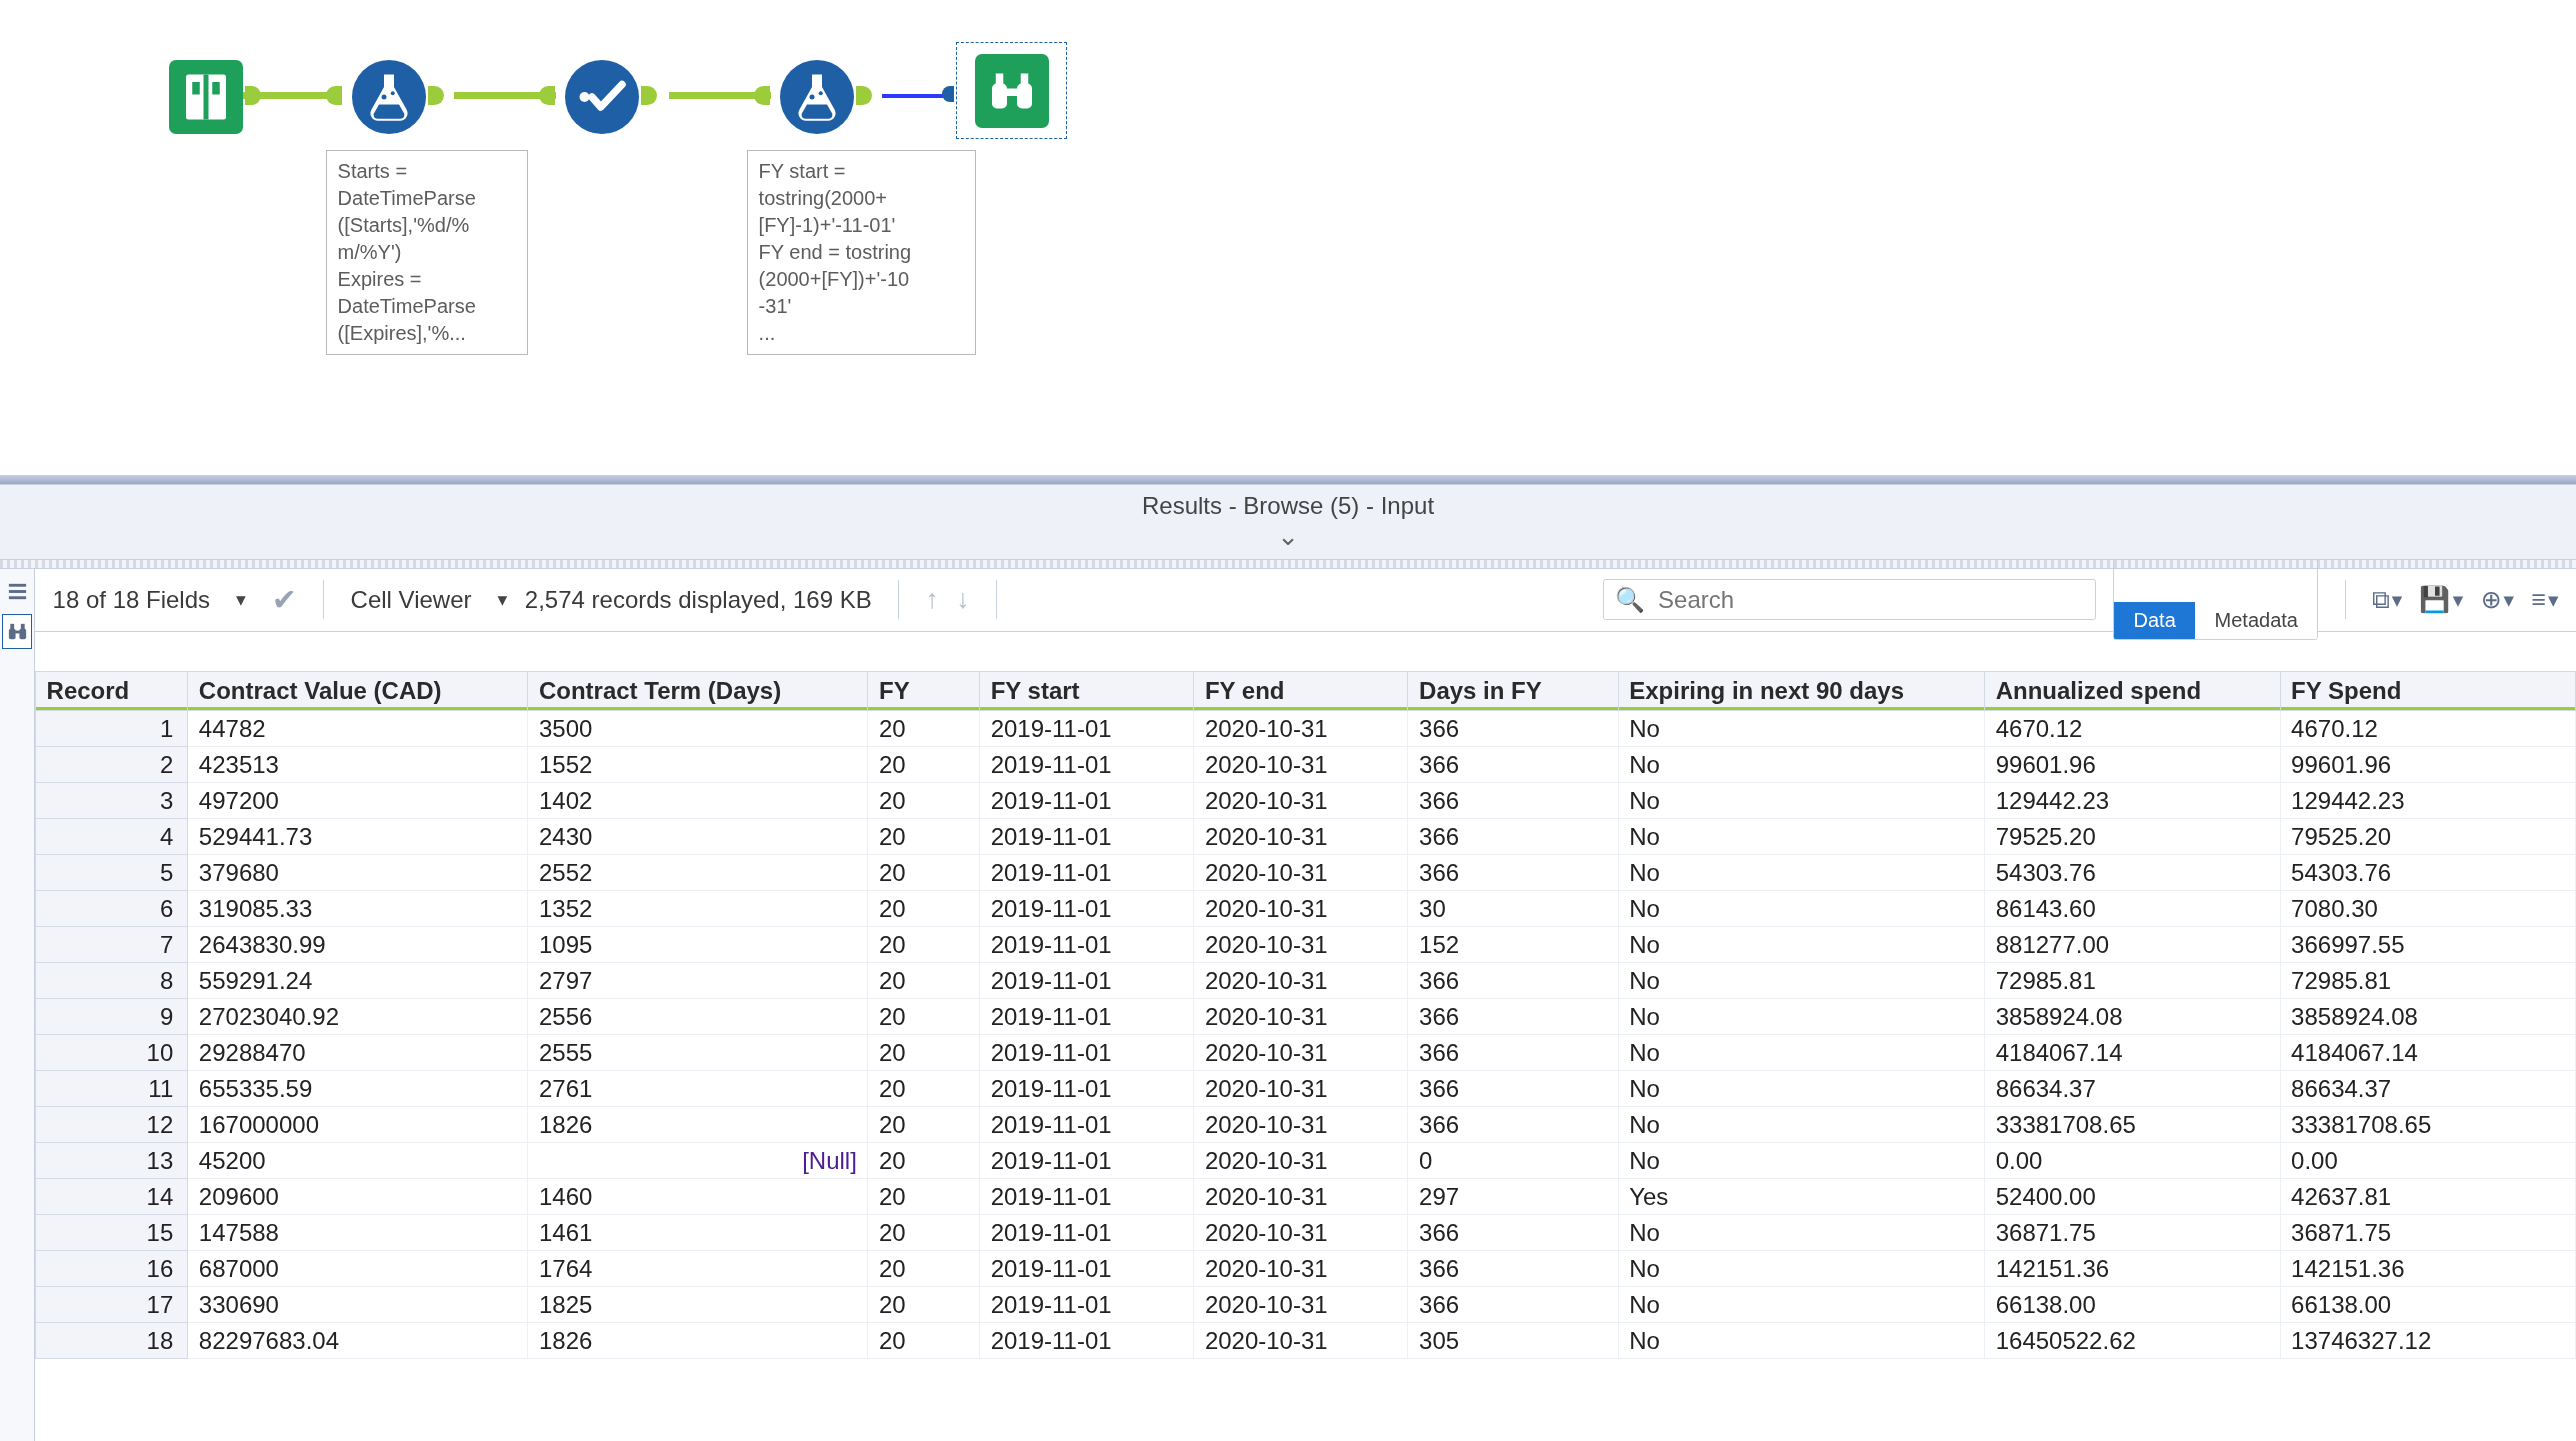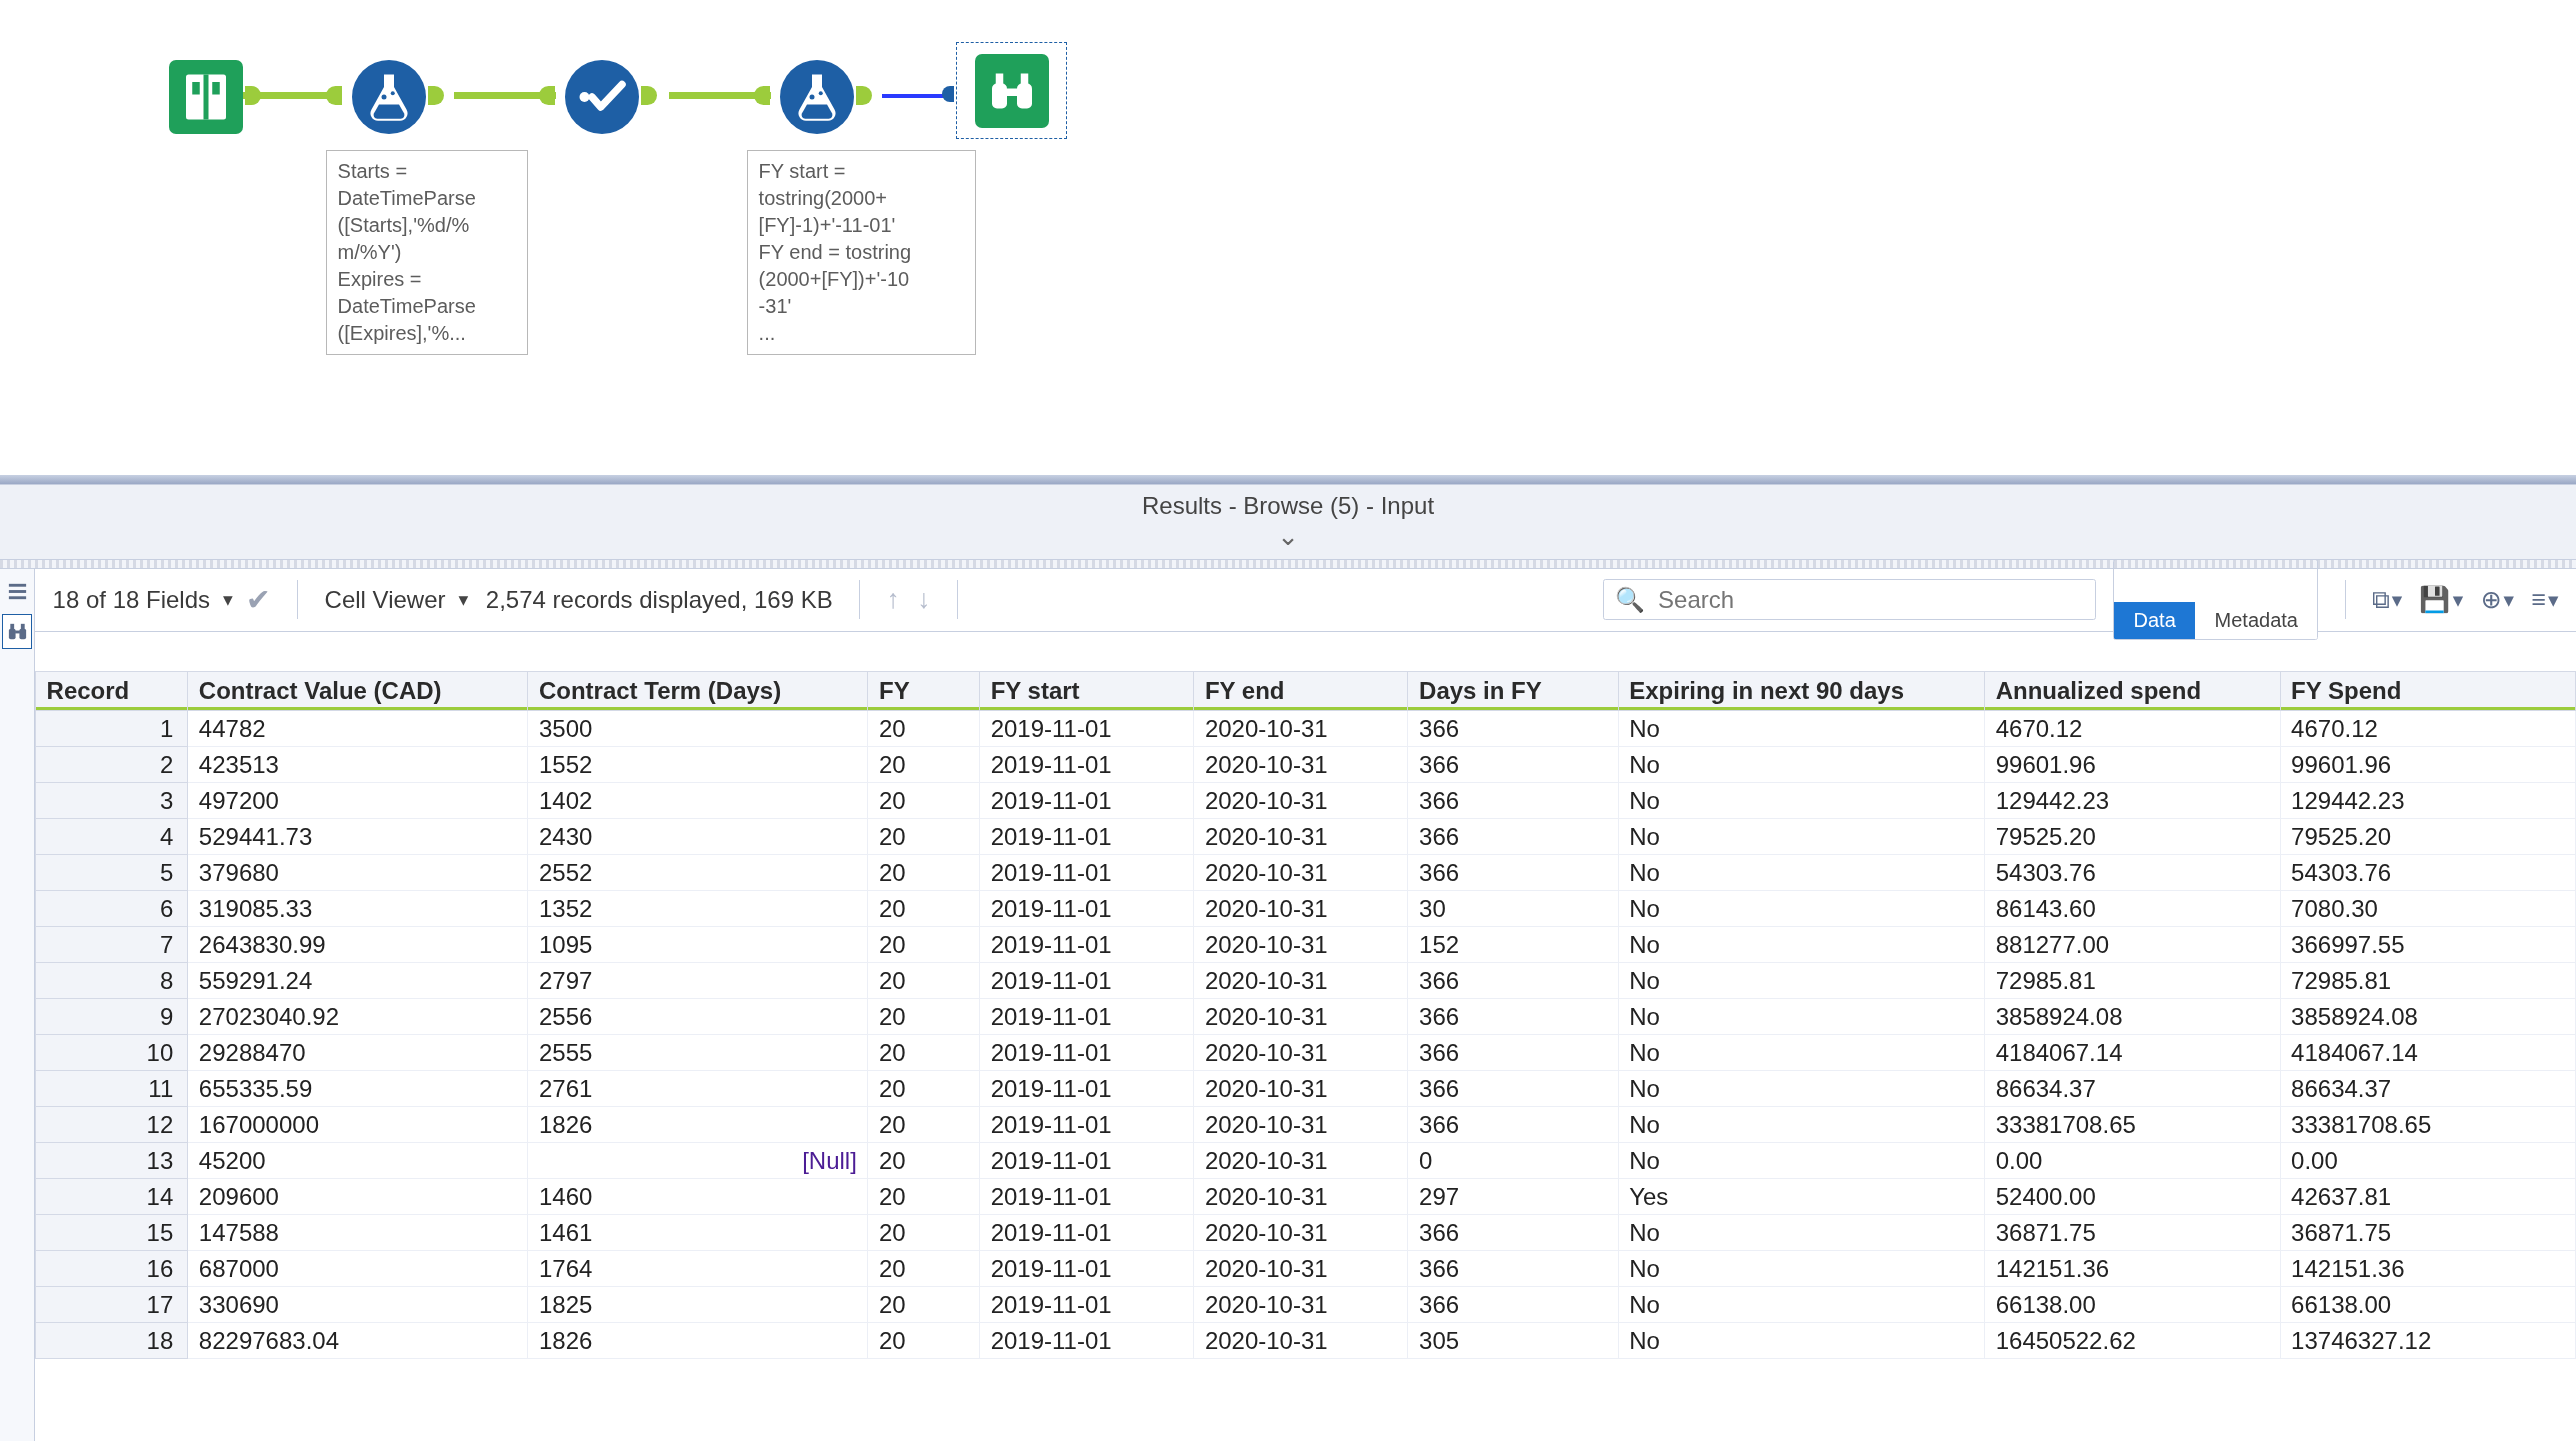--- a/index.html
+++ b/index.html
@@ -125,21 +125,21 @@
     display: flex;
     align-items: center;
     height: 63px;
     padding: 0 17.6px;
     border-bottom: 0.9px solid #c7cfe0;
     background: #fff;
     gap: 17.6px;
     color: #3a3a3a;
     font-size: 24px;
   }
-  .toolbar .fields { display: flex; align-items: center; gap: 13px; justify-content: flex-end; }
+  .toolbar .fields { display: flex; align-items: center; gap: 26px; justify-content: flex-end; }
   .toolbar .drop { color: #444; font-size: 19.4px; }
   .toolbar .check { color: #9aa2b3; font-size: 30px; }
   .vsep { width: 0.9px; height: 39px; background: #c7cfe0; margin: 0 8.8px; }
   .muted-icon { color: #b6bdcd; font-size: 26.4px; }
   .search-box {
     display: flex;
     align-items: center;
     border: 0.9px solid #c7cfe0;
     border-radius: 2.6px;
     padding: 5.3px 12.3px;

